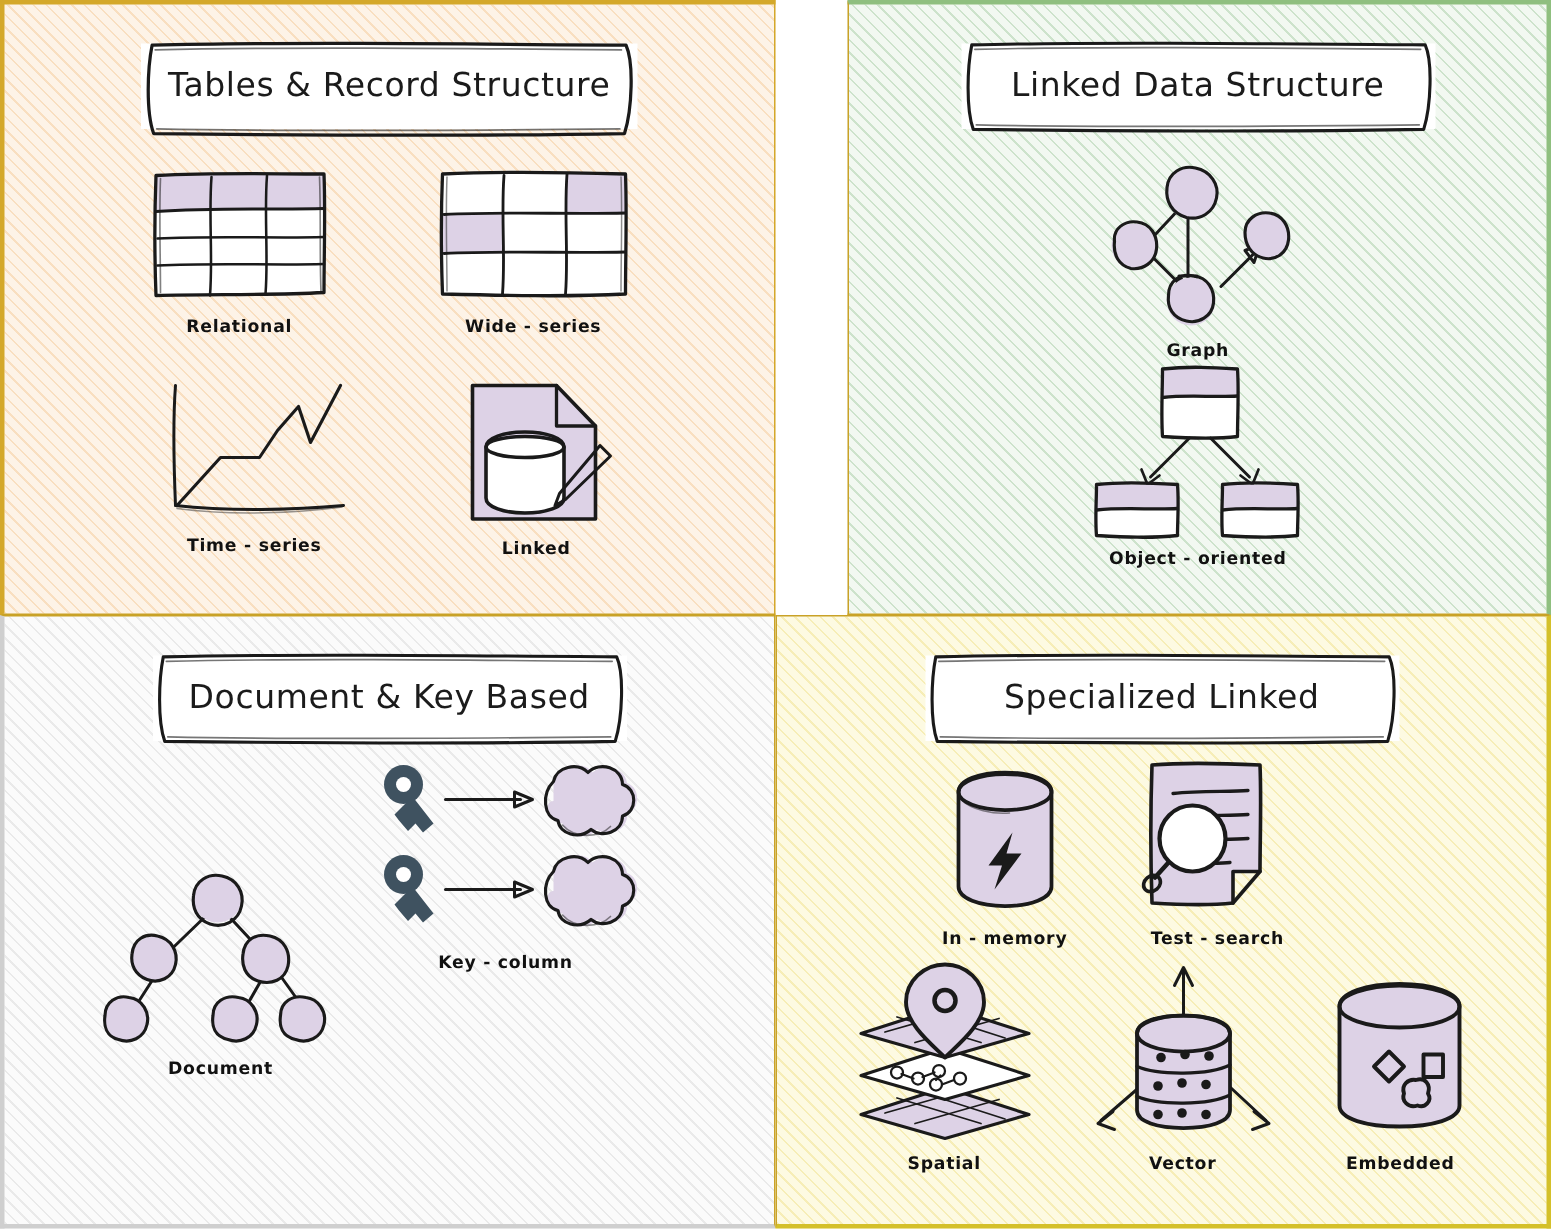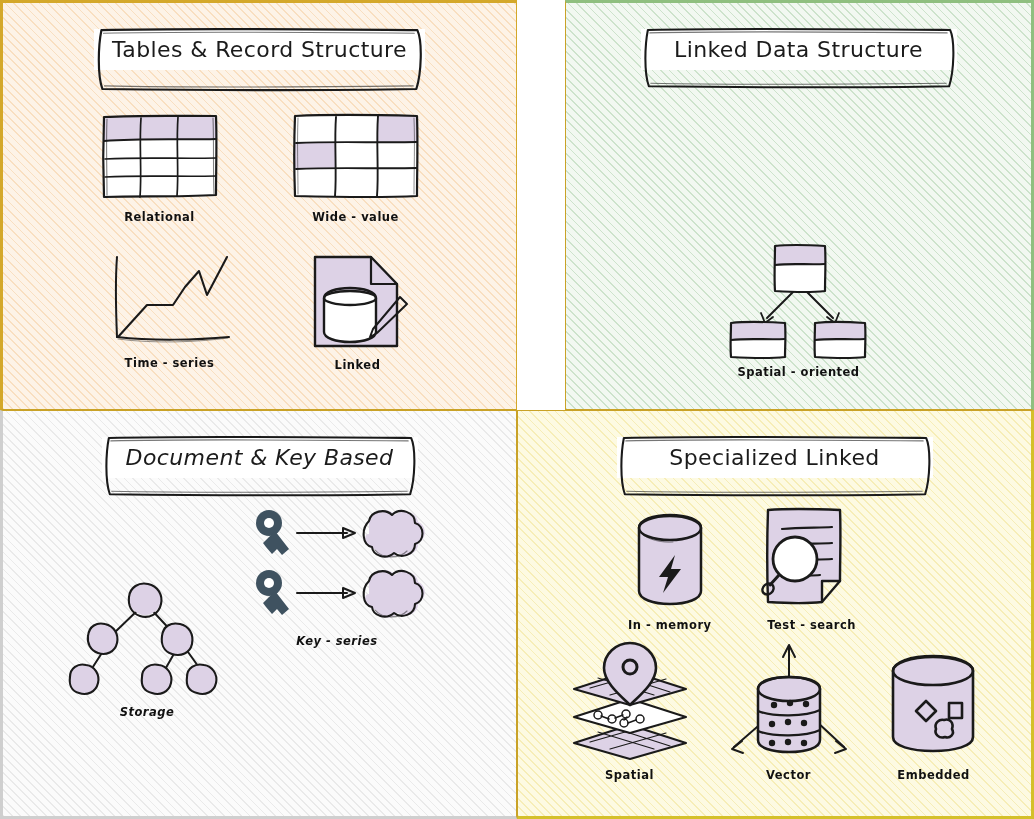--- a/index.html
+++ b/index.html
@@ -31,36 +31,36 @@
         rgba(255,255,255,0) 1.2px, rgba(255,255,255,0) 6px);
     border-top:3px solid #8fbf7f;border-right:3px solid #8fbf7f;
     border-left:1.5px solid #c9a227;border-bottom:1.5px solid #c9a227;margin-left:48px;
   }
   .q-bl{
     background-color:#fbfbfb;
     background-image:repeating-linear-gradient(45deg,
         rgba(210,210,210,.42) 0px, rgba(210,210,210,.42) 1.2px,
         rgba(255,255,255,0) 1.2px, rgba(255,255,255,0) 6px);
     border-bottom:3px solid #cfcfcf;border-left:3px solid #cfcfcf;
-    border-right:1.5px solid #c9a227;border-top:1.5px solid #c9a227;font-style:italic;
+    border-right:1.5px solid #c9a227;border-top:1.5px solid #c9a227;
   }
   .q-br{
     background-color:#fdfae2;
     background-image:repeating-linear-gradient(45deg,
         rgba(240,225,140,.5) 0px, rgba(240,225,140,.5) 1.2px,
         rgba(255,255,255,0) 1.2px, rgba(255,255,255,0) 6px);
     border-bottom:3px solid #d4c02a;border-right:3px solid #d4c02a;
     border-left:1.5px solid #c9a227;border-top:1.5px solid #c9a227;
   }
 
   
   .title-wrap{position:absolute;left:0;right:0;top:26px;display:flex;justify-content:center;}
   .title-box{
     position:relative;
-    min-width:316px;height:41px;
+    min-width:316px;height:57px;
     display:flex;align-items:center;justify-content:center;
     background:#ffffff;
     padding:0 18px;box-sizing:border-box;
   }
   .title-box .frame{position:absolute;inset:-4px -5px;pointer-events:none;}
   .title-text{
     position:relative;z-index:2;
     font-family:"DejaVu Sans", sans-serif;
     font-size:22px;font-weight:400;color:#1b1b1b;
     letter-spacing:.4px;white-space:nowrap;
@@ -115,21 +115,21 @@
       <div class="cell">
         <svg class="art" width="132" height="92" viewBox="0 0 132 92">
           <path class="fillW" d="M5,5 L127,5 L127,85 L5,85 Z"></path>
           <path class="fillP" d="M88,5 L127,5 L127,32 L88,32 Z"></path>
           <path class="fillP" d="M5,32 L45,32 L45,58 L5,58 Z"></path>
           <path class="ink" stroke-width="2.2" d="M5,5 C48,3 90,4 127,5 C128,32 127,60 127,85 C88,87 46,86 5,85 C4,58 4,30 5,5 Z"></path>
           <path class="ink" stroke-width="1.9" d="M6,32 C48,30 88,32 127,31 M6,58 C48,56 88,58 127,57"></path>
           <path class="ink" stroke-width="1.9" d="M46,6 C44,32 47,60 45,85 M88,5 C86,32 89,60 87,85"></path>
           <path class="ink" stroke-width="1" opacity=".5" d="M8,7 C7,32 8,60 8,83 M124,7 C125,32 124,60 124,83"></path>
         </svg>
-        <div class="cap">Wide - value</div>
+        <div class="cap">Wide - series</div>
       </div>
     </div>
 
     <div class="row" style="top:250px;left:0;right:0;gap:70px;">
 
       <div class="cell">
         <svg class="art" width="126" height="96" viewBox="0 0 126 96">
           <path class="ink" stroke-width="2" d="M10,4 C8,30 9,60 10,84"></path>
           <path class="ink" stroke-width="2" d="M10,84 C45,88 90,87 122,84"></path>
           <path class="ink" stroke-width="2.1" d="M11,84 L40,52 L66,52 L78,34 L92,18 L100,42 L120,4"></path>
@@ -160,20 +160,40 @@
         <svg class="frame" viewBox="0 0 330 67" preserveAspectRatio="none">
           <path class="ink" stroke-width="2.1" d="M12,5 C90,3 200,4 318,5 C323,16 322,46 317,62 C210,64 100,63 13,62 C8,48 9,20 12,5 Z"></path>
           <path class="ink" stroke-width="1.1" opacity=".6" d="M14,8 C95,6 205,7 315,8 M15,59 C110,61 215,60 314,59"></path>
         </svg>
         <span class="title-text">Linked Data Structure</span>
       </div>
     </div>
 
     <div class="row" style="top:108px;left:0;right:0;gap:66px;align-items:flex-start;">
 
+      <div class="cell">
+        <svg class="art" width="130" height="108" viewBox="0 0 130 108">
+          <path class="ink" stroke-width="2" d="M30,52 L58,22 M58,30 L58,78 M32,58 L56,82 M80,80 L104,56"></path>
+          <path class="ink" stroke-width="2" fill="#1a1a1a" d="M58,18 l-6,11 l12,0 z"></path>
+          <path class="ink" stroke-width="2" fill="#1a1a1a" d="M58,84 l-6,-11 l12,0 z"></path>
+          <path class="ink" stroke-width="2" fill="#1a1a1a" d="M60,86 l-12,-3 l5,-9 z"></path>
+          <path class="ink" stroke-width="2" fill="#1a1a1a" d="M106,52 l-10,4 l6,8 z"></path>
+          <g class="fillP">
+              <circle cx="22" cy="53" r="15"></circle>
+              <circle cx="60" cy="18" r="17"></circle>
+              <circle cx="60" cy="90" r="16"></circle>
+              <circle cx="110" cy="46" r="15"></circle>
+            </g>
+          <path class="ink" stroke-width="2.1" d="M9,50 C8,41 16,36 24,37 C33,38 38,46 37,55 C36,64 28,69 20,68 C12,66 8,59 9,50 Z"></path>
+          <path class="ink" stroke-width="2.1" d="M44,14 C45,4 54,-1 63,1 C73,3 79,12 77,21 C75,31 66,36 57,34 C47,31 43,23 44,14 Z"></path>
+          <path class="ink" stroke-width="2.1" d="M45,86 C45,76 53,71 62,73 C71,74 76,82 75,91 C74,100 65,105 57,103 C48,101 44,94 45,86 Z"></path>
+          <path class="ink" stroke-width="2.1" d="M96,44 C96,35 104,30 112,31 C121,32 126,40 125,49 C124,58 116,63 108,61 C100,59 96,52 96,44 Z"></path>
+        </svg>
+        <div class="cap">Graph</div>
+      </div>
 
     </div>
 
     <div class="row" style="top:240px;left:0;right:0;">
 
       <div class="cell">
         <svg class="art" width="140" height="115" viewBox="0 0 140 115">
           <path class="fillP" d="M46,3 L96,3 L96,22 L46,22 Z"></path>
           <path class="fillW" d="M46,22 L96,22 L96,48 L46,48 Z"></path>
           <path class="ink" stroke-width="2.2" d="M46,3 C64,1 80,2 96,3 C97,18 96,34 96,48 C79,50 62,49 46,48 C45,33 46,17 46,3 Z"></path>
@@ -185,21 +205,21 @@
             <path class="fillP" d="M2,80 L56,80 L56,97 L2,97 Z"></path>
             <path class="fillW" d="M2,97 L56,97 L56,114 L2,114 Z"></path>
             <path class="ink" stroke-width="2.2" d="M2,80 C20,78 40,79 56,80 C57,92 56,104 56,114 C38,116 20,115 2,114 C1,103 2,91 2,80 Z"></path>
             <path class="ink" stroke-width="2.2" d="M2,97 C20,95 40,97 56,96"></path>
             <path class="fillP" d="M86,80 L136,80 L136,97 L86,97 Z"></path>
             <path class="fillW" d="M86,97 L136,97 L136,114 L86,114 Z"></path>
             <path class="ink" stroke-width="2.2" d="M86,80 C103,78 122,79 136,80 C137,92 136,104 136,114 C119,116 102,115 86,114 C85,103 86,91 86,80 Z"></path>
             <path class="ink" stroke-width="2.2" d="M86,97 C103,95 122,97 136,96"></path>
           </g>
         </svg>
-        <div class="cap">Spatial - oriented</div>
+        <div class="cap">Object - oriented</div>
       </div>
     </div>
   </div>
 
   <div class="quad q-bl">
     <div class="title-wrap">
       <div class="title-box">
         <svg class="frame" viewBox="0 0 330 67" preserveAspectRatio="none">
           <path class="ink" stroke-width="2.1" d="M12,5 C90,3 200,4 318,5 C323,16 322,46 317,62 C210,64 100,63 13,62 C8,48 9,20 12,5 Z"></path>
           <path class="ink" stroke-width="1.1" opacity=".6" d="M14,8 C95,6 205,7 315,8 M15,59 C110,61 215,60 314,59"></path>
@@ -228,42 +248,42 @@
           <path class="fillP" d="M118,10 C122,0 138,-2 144,6 C152,-1 166,3 167,13 C176,16 176,30 167,34 C168,44 155,50 147,44 C140,52 126,49 124,40 C114,39 111,25 118,25 Z"></path>
           <path class="ink" stroke-width="2.1" d="M118,12 C120,2 134,-1 141,6 C149,-2 164,3 164,14 C174,17 174,32 164,35 C164,46 150,50 143,44 C135,51 122,47 121,38 C111,36 110,20 118,12 Z"></path>
           <path class="ink" stroke-width="1.1" opacity=".5" d="M124,41 C132,50 148,50 156,42"></path>
         </g>
         <g>
           <path class="fillP" d="M118,70 C122,60 138,58 144,66 C152,59 166,63 167,73 C176,76 176,90 167,94 C168,104 155,110 147,104 C140,112 126,109 124,100 C114,99 111,85 118,85 Z"></path>
           <path class="ink" stroke-width="2.1" d="M118,72 C120,62 134,59 141,66 C149,58 164,63 164,74 C174,77 174,92 164,95 C164,106 150,110 143,104 C135,111 122,107 121,98 C111,96 110,80 118,72 Z"></path>
           <path class="ink" stroke-width="1.1" opacity=".5" d="M124,101 C132,110 148,110 156,102"></path>
         </g>
       </svg>
-      <div class="cap" style="align-self:center;margin-top:5px;">Key - series</div>
+      <div class="cap" style="align-self:center;margin-top:5px;">Key - column</div>
     </div>
 
     <div class="cell" style="position:absolute;left:64px;top:172px;">
       <svg class="art" width="160" height="116" viewBox="0 0 160 116">
         <path class="ink" stroke-width="2" d="M74,24 L45,52 M82,24 L108,52 M40,62 L22,90 M112,62 L96,90 M116,62 L136,90"></path>
         <g class="fillP">
           <circle cx="78" cy="16" r="16"></circle>
             <circle cx="36" cy="56" r="15"></circle>
             <circle cx="110" cy="56" r="16"></circle>
           <circle cx="17" cy="96" r="15"></circle>
             <circle cx="89" cy="96" r="15"></circle>
             <circle cx="134" cy="96" r="15"></circle>
         </g>
         <path class="ink" stroke-width="2.1" d="M62,14 C63,4 72,-1 81,1 C91,3 96,12 94,21 C92,31 82,36 73,33 C64,30 61,22 62,14 Z"></path>
         <path class="ink" stroke-width="2.1" d="M21,53 C22,43 30,39 38,41 C47,43 52,51 50,60 C48,69 39,73 31,70 C23,67 20,60 21,53 Z"></path>
         <path class="ink" stroke-width="2.1" d="M95,53 C96,43 104,39 113,41 C122,43 127,51 125,61 C123,70 114,74 105,71 C96,68 94,60 95,53 Z"></path>
         <path class="ink" stroke-width="2.1" d="M3,94 C3,85 11,80 19,82 C28,83 33,92 31,100 C29,109 20,113 12,110 C4,108 2,101 3,94 Z"></path>
         <path class="ink" stroke-width="2.1" d="M75,94 C75,85 83,80 92,82 C100,83 106,91 104,100 C102,109 93,113 85,110 C76,108 74,101 75,94 Z"></path>
         <path class="ink" stroke-width="2.1" d="M120,94 C120,85 128,80 137,82 C145,83 151,91 149,100 C147,109 138,113 130,110 C121,108 119,101 120,94 Z"></path>
       </svg>
-      <div class="cap" style="margin-top:6px;">Storage</div>
+      <div class="cap" style="margin-top:6px;">Document</div>
     </div>
 
   </div>
 
   <div class="quad q-br">
     <div class="title-wrap">
       <div class="title-box">
         <svg class="frame" viewBox="0 0 330 67" preserveAspectRatio="none">
           <path class="ink" stroke-width="2.1" d="M12,5 C90,3 200,4 318,5 C323,16 322,46 317,62 C210,64 100,63 13,62 C8,48 9,20 12,5 Z"></path>
           <path class="ink" stroke-width="1.1" opacity=".6" d="M14,8 C95,6 205,7 315,8 M15,59 C110,61 215,60 314,59"></path>

